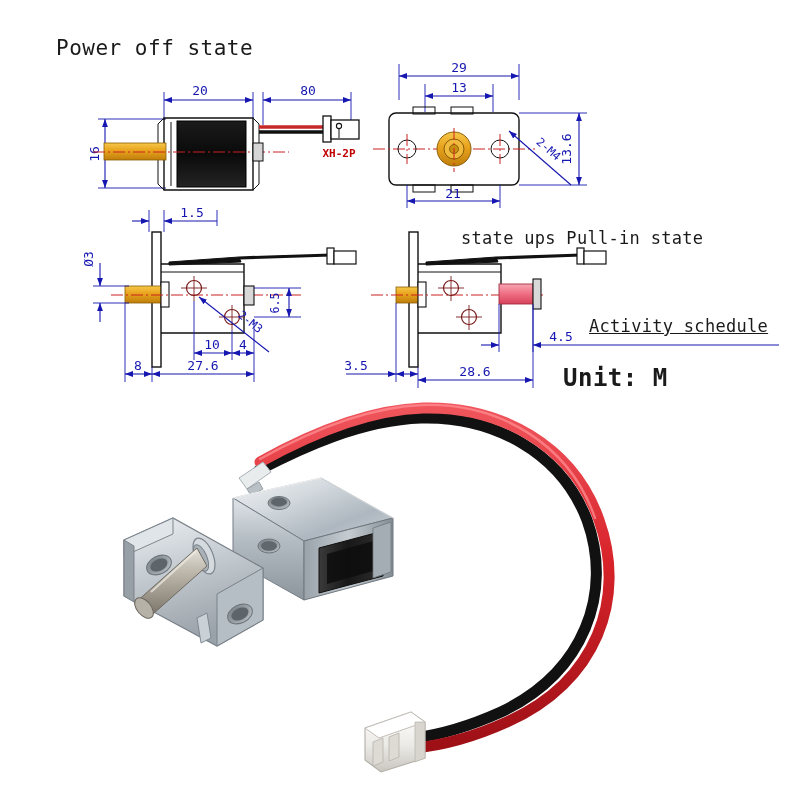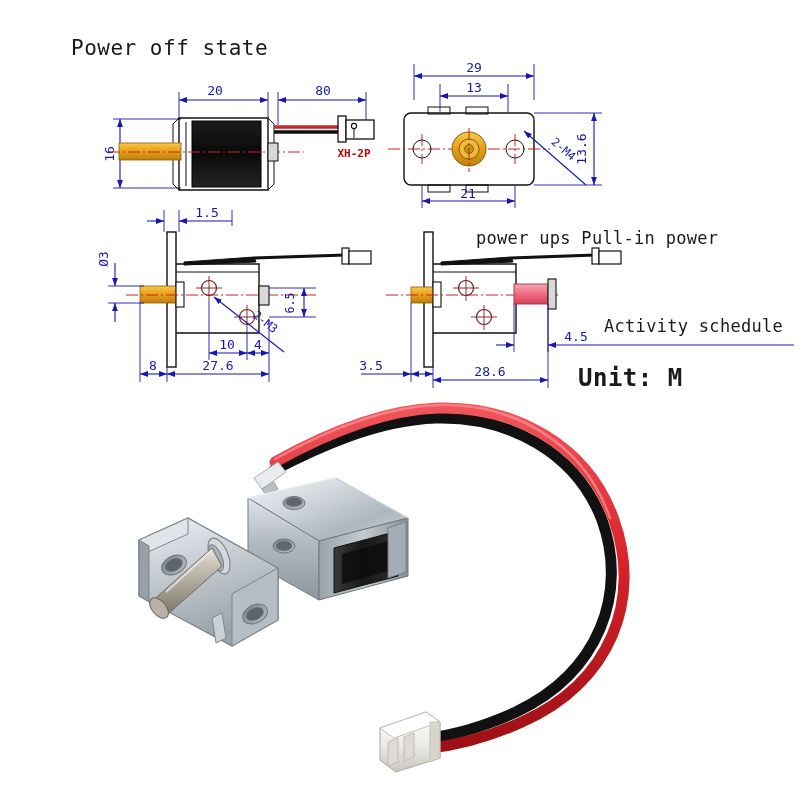--- a/index.html
+++ b/index.html
@@ -10,21 +10,21 @@
   }
   body {
     width: 800px;
     height: 800px;
     position: relative;
     overflow: hidden;
     font-family: "DejaVu Sans Mono", monospace;
   }
   #sheet {
     position: absolute;
-    left: 16px; top: 0;
+    left: 1px; top: 0;
     width: 696px;
     height: 800px;
     background: #ffffff;
   }
   .label {
     position: absolute;
     color: #1a1a1a;
     white-space: nowrap;
     font-family: "DejaVu Sans Mono", monospace;
   }
@@ -91,23 +91,23 @@
     stroke-dasharray: 12 3 2 3;
   }
 </style>
 </head>
 <body>
 
 <div id="sheet">
 
   <div class="label title-label" style="left:55px; top:36px;">Power off state</div>
 
-  <div class="label sub-label" style="left:460px; top:228px;">power ups Pull-in power</div>
-
-  <div class="label sub-label" style="left:588px; top:316px;">Activity schedule</div>
+  <div class="label sub-label" style="left:460px; top:228px;">state ups Pull-in state</div>
+
+  <div class="label sub-label" style="left:588px; top:316px;text-decoration:underline;">Activity schedule</div>
 
   <div class="label unit-label" style="left:562px; top:364px;">Unit: M</div>
 
   <svg class="draw" viewBox="0 0 800 800">
     <defs>
       <marker id="arrL" markerWidth="9" markerHeight="7" refX="8" refY="3.5" orient="auto" markerUnits="userSpaceOnUse">
         <path d="M8,3.5 L0,0.6 L0,6.4 Z" fill="#1616b0"></path>
       </marker>
       <marker id="arrR" markerWidth="9" markerHeight="7" refX="1" refY="3.5" orient="auto" markerUnits="userSpaceOnUse">
         <path d="M1,3.5 L9,0.6 L9,6.4 Z" fill="#1616b0"></path>

